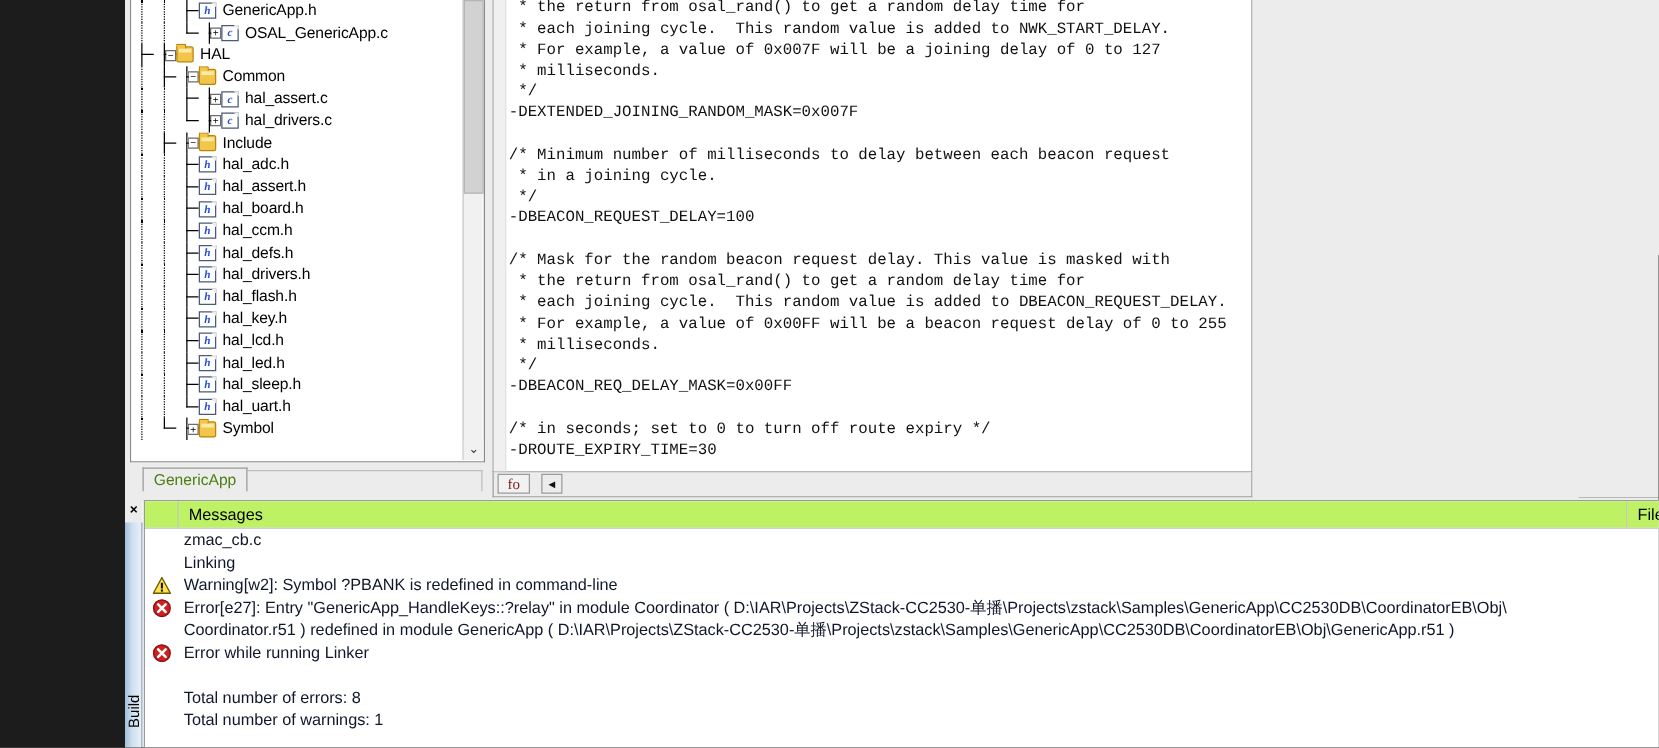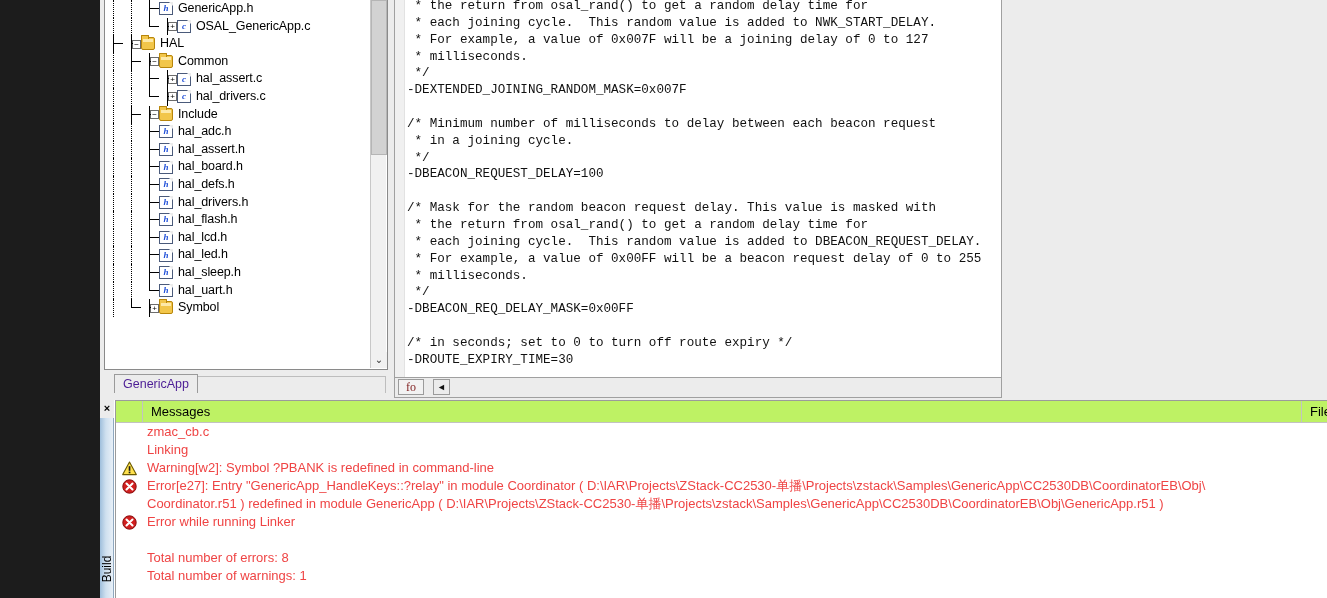--- a/index.html
+++ b/index.html
@@ -232,21 +232,21 @@
   .tree-tab {
     position: absolute;
     left: 10px; top: 4px;
     height: 19px;
     padding: 0 8px;
     background: #ececec;
     border: 1px solid #9a9a9a;
     border-bottom: none;
     font-size: 12.5px;
     line-height: 18px;
-    color: #4c1d95;
+    color: #4d7c0f;
   }
   .tree-tab-rest {
     position: absolute;
     left: 78px; top: 6px;
     right: 2px; height: 17px;
     border: 1px solid #bdbdbd;
     border-bottom: none;
     background: #ececec;
   }
 
@@ -399,21 +399,21 @@
     position: absolute;
     left: 0; top: 22px;
     right: 0; bottom: 0;
     overflow: hidden;
   }
   .msg-row {
     position: relative;
     height: 18px;
     line-height: 18px;
     font-size: 13px;
-    color: #ef4444;
+    color: #0f172a;
     white-space: nowrap;
   }
   .msg-row .txt {
     position: absolute;
     left: 31px; top: 0;
     line-height: 18px;
   }
   .msg-row .sev {
     position: absolute;
     left: 6px; top: 2px;
@@ -521,35 +521,49 @@
               <span class="guide v"></span>
               <span class="guide tee"></span>
               <span class="ico file" data-letter="h"></span>
               <span class="lbl">hal_board.h</span>
             </div>
             <div class="tree-row">
               <span class="guide v"></span>
               <span class="guide v"></span>
               <span class="guide tee"></span>
               <span class="ico file" data-letter="h"></span>
+              <span class="lbl">hal_ccm.h</span>
+            </div>
+            <div class="tree-row">
+              <span class="guide v"></span>
+              <span class="guide v"></span>
+              <span class="guide tee"></span>
+              <span class="ico file" data-letter="h"></span>
               <span class="lbl">hal_defs.h</span>
             </div>
             <div class="tree-row">
               <span class="guide v"></span>
               <span class="guide v"></span>
               <span class="guide tee"></span>
               <span class="ico file" data-letter="h"></span>
               <span class="lbl">hal_drivers.h</span>
             </div>
             <div class="tree-row">
               <span class="guide v"></span>
               <span class="guide v"></span>
               <span class="guide tee"></span>
               <span class="ico file" data-letter="h"></span>
               <span class="lbl">hal_flash.h</span>
+            </div>
+            <div class="tree-row">
+              <span class="guide v"></span>
+              <span class="guide v"></span>
+              <span class="guide tee"></span>
+              <span class="ico file" data-letter="h"></span>
+              <span class="lbl">hal_key.h</span>
             </div>
             <div class="tree-row">
               <span class="guide v"></span>
               <span class="guide v"></span>
               <span class="guide tee"></span>
               <span class="ico file" data-letter="h"></span>
               <span class="lbl">hal_lcd.h</span>
             </div>
             <div class="tree-row">
               <span class="guide v"></span>

